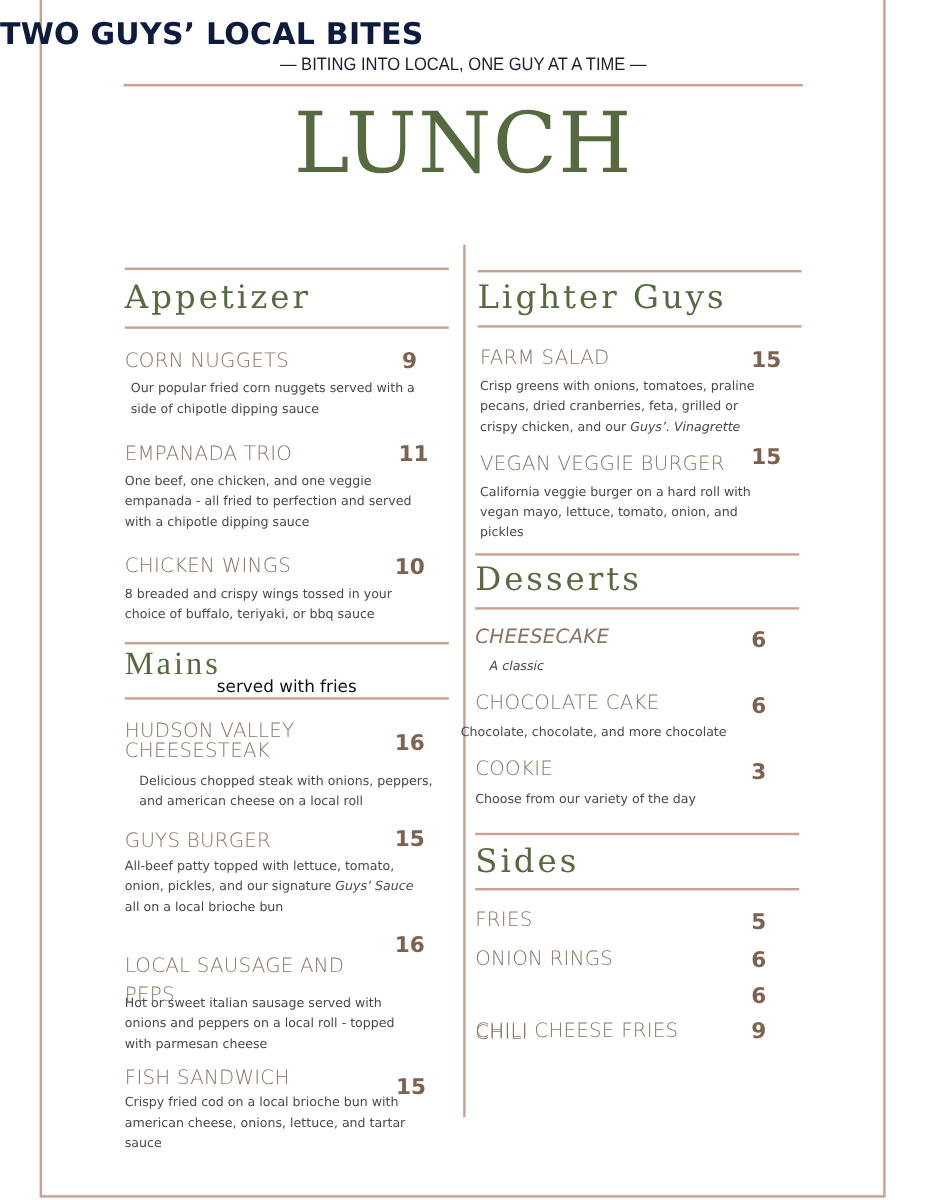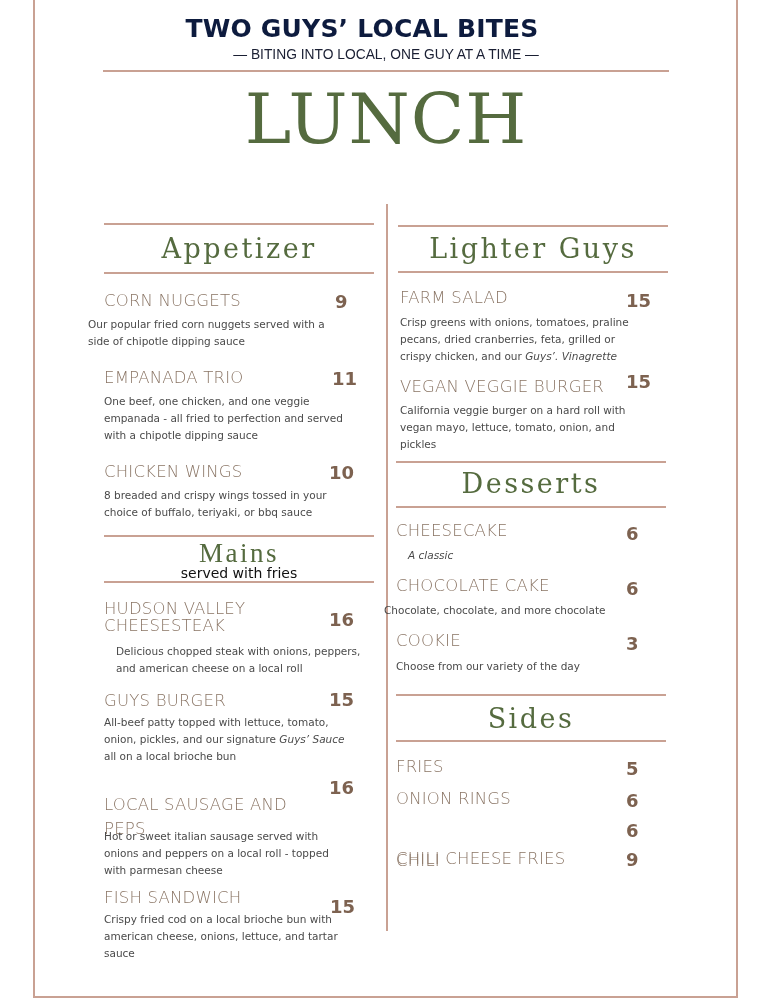--- a/index.html
+++ b/index.html
@@ -1,23 +1,23 @@
 <!DOCTYPE html>
 <html><head>
 <meta charset="utf-8">
 <style>
   html, body { margin: 0; padding: 0; background: #ffffff; }
   body { width: 772px; height: 1000px; position: relative; overflow: hidden; font-family: "DejaVu Sans", sans-serif; }
   .frame { position: absolute; left: 33px; top: -2px; width: 705px; height: 1000px; border: 2px solid #c9a193; box-sizing: border-box; }
-  .brand { position: absolute; left: 0; width: 724px; top: 14px; text-align: center; color: #0d1b3e; font-family: "DejaVu Sans", sans-serif; font-weight: bold; font-size: 25px; letter-spacing: 0.2px; }
+  .brand { position: absolute; left: 0; width: 724px; top: 14px; color: #0d1b3e; font-family: "DejaVu Sans", sans-serif; font-weight: bold; font-size: 25px; letter-spacing: 0.2px; }
   .tagline { position: absolute; left: 0; width: 772px; top: 45px; text-align: center; color: #1a1f33; font-family: "Liberation Sans", sans-serif; font-size: 15px; transform: scaleX(0.92); }
   .hrule { position: absolute; height: 2px; background: #c9a193; }
   .lunch { position: absolute; left: 0; width: 772px; top: 84px; text-align: center; color: #556b3f; font-family: "DejaVu Serif", serif; font-size: 70px; letter-spacing: 1px; line-height: 1; }
   .vdivider { position: absolute; left: 386px; top: 204px; width: 2px; height: 727px; background: #c9a193; }
-  .section-title { position: absolute; text-align: center; color: #556b3f; font-family: "DejaVu Serif", serif; font-size: 27px; letter-spacing: 2.5px; line-height: 1; }
+  .section-title { position: absolute; text-align: left; color: #556b3f; font-family: "DejaVu Serif", serif; font-size: 27px; letter-spacing: 2.5px; line-height: 1; }
   .sub-note { position: absolute; text-align: center; color: #111; font-family: "DejaVu Sans", sans-serif; font-size: 14px; }
   .item-name { position: absolute; color: #8a7565; font-family: "DejaVu Sans", sans-serif; font-size: 16.5px; letter-spacing: 0.2px; line-height: 24px; font-weight: 300; }
   .price { position: absolute; color: #7d6250; font-family: "DejaVu Sans", sans-serif; font-weight: bold; font-size: 18px; line-height: 1; }
   .desc { position: absolute; color: #4a4a4a; font-family: "DejaVu Sans", sans-serif; font-size: 10.5px; line-height: 17px; }
   .desc i { font-style: italic; }
 </style>
 </head>
 <body>
 
 <div class="frame"></div>
@@ -30,21 +30,21 @@
 <div class="vdivider"></div>
 
 <div>
   <div class="hrule" style="left:104px; top:223px; width:270px;"></div>
   <div class="section-title" style="left:104px; width:270px; top:235px;">Appetizer</div>
   <div class="hrule" style="left:104px; top:272px; width:270px;"></div>
 
   <div>
     <div class="item-name" style="left:104px; top:289px;">CORN NUGGETS</div>
     <div class="price" style="left:335px; top:293px;">9</div>
-    <div class="desc" style="left:88px; top:316px; width:240px;">Our popular fried corn nuggets served with a side of chipotle dipping sauce</div>
+    <div class="desc" style="left:109px; top:316px; width:240px;">Our popular fried corn nuggets served with a side of chipotle dipping sauce</div>
   </div>
   <div>
     <div class="item-name" style="left:104px; top:366px;">EMPANADA TRIO</div>
     <div class="price" style="left:332px; top:370px;">11</div>
     <div class="desc" style="left:104px; top:393px; width:245px;">One beef, one chicken, and one veggie empanada - all fried to perfection and served with a chipotle dipping sauce</div>
   </div>
   <div>
     <div class="item-name" style="left:104px; top:460px;">CHICKEN WINGS</div>
     <div class="price" style="left:329px; top:464px;">10</div>
     <div class="desc" style="left:104px; top:487px; width:230px;">8 breaded and crispy wings tossed in your choice of buffalo, teriyaki, or bbq sauce</div>
@@ -95,21 +95,21 @@
     <div class="desc" style="left:400px; top:402px; width:230px;">California veggie burger on a hard roll with vegan mayo, lettuce, tomato, onion, and pickles</div>
   </div>
 </div>
 
 <div>
   <div class="hrule" style="left:396px; top:461px; width:270px;"></div>
   <div class="section-title" style="left:396px; width:270px; top:470px;">Desserts</div>
   <div class="hrule" style="left:396px; top:506px; width:270px;"></div>
 
   <div>
-    <div class="item-name" style="left:396px; top:519px;">CHEESECAKE</div>
+    <div class="item-name" style="left:396px; top:519px;font-style:italic;">CHEESECAKE</div>
     <div class="price" style="left:626px; top:525px;">6</div>
     <div class="desc" style="left:408px; top:547px; width:240px;font-style:italic;">A classic</div>
   </div>
   <div>
     <div class="item-name" style="left:396px; top:574px;">CHOCOLATE CAKE</div>
     <div class="price" style="left:626px; top:580px;">6</div>
     <div class="desc" style="left:384px; top:602px; width:240px;">Chocolate, chocolate, and more chocolate</div>
   </div>
   <div>
     <div class="item-name" style="left:396px; top:629px;">COOKIE</div>

